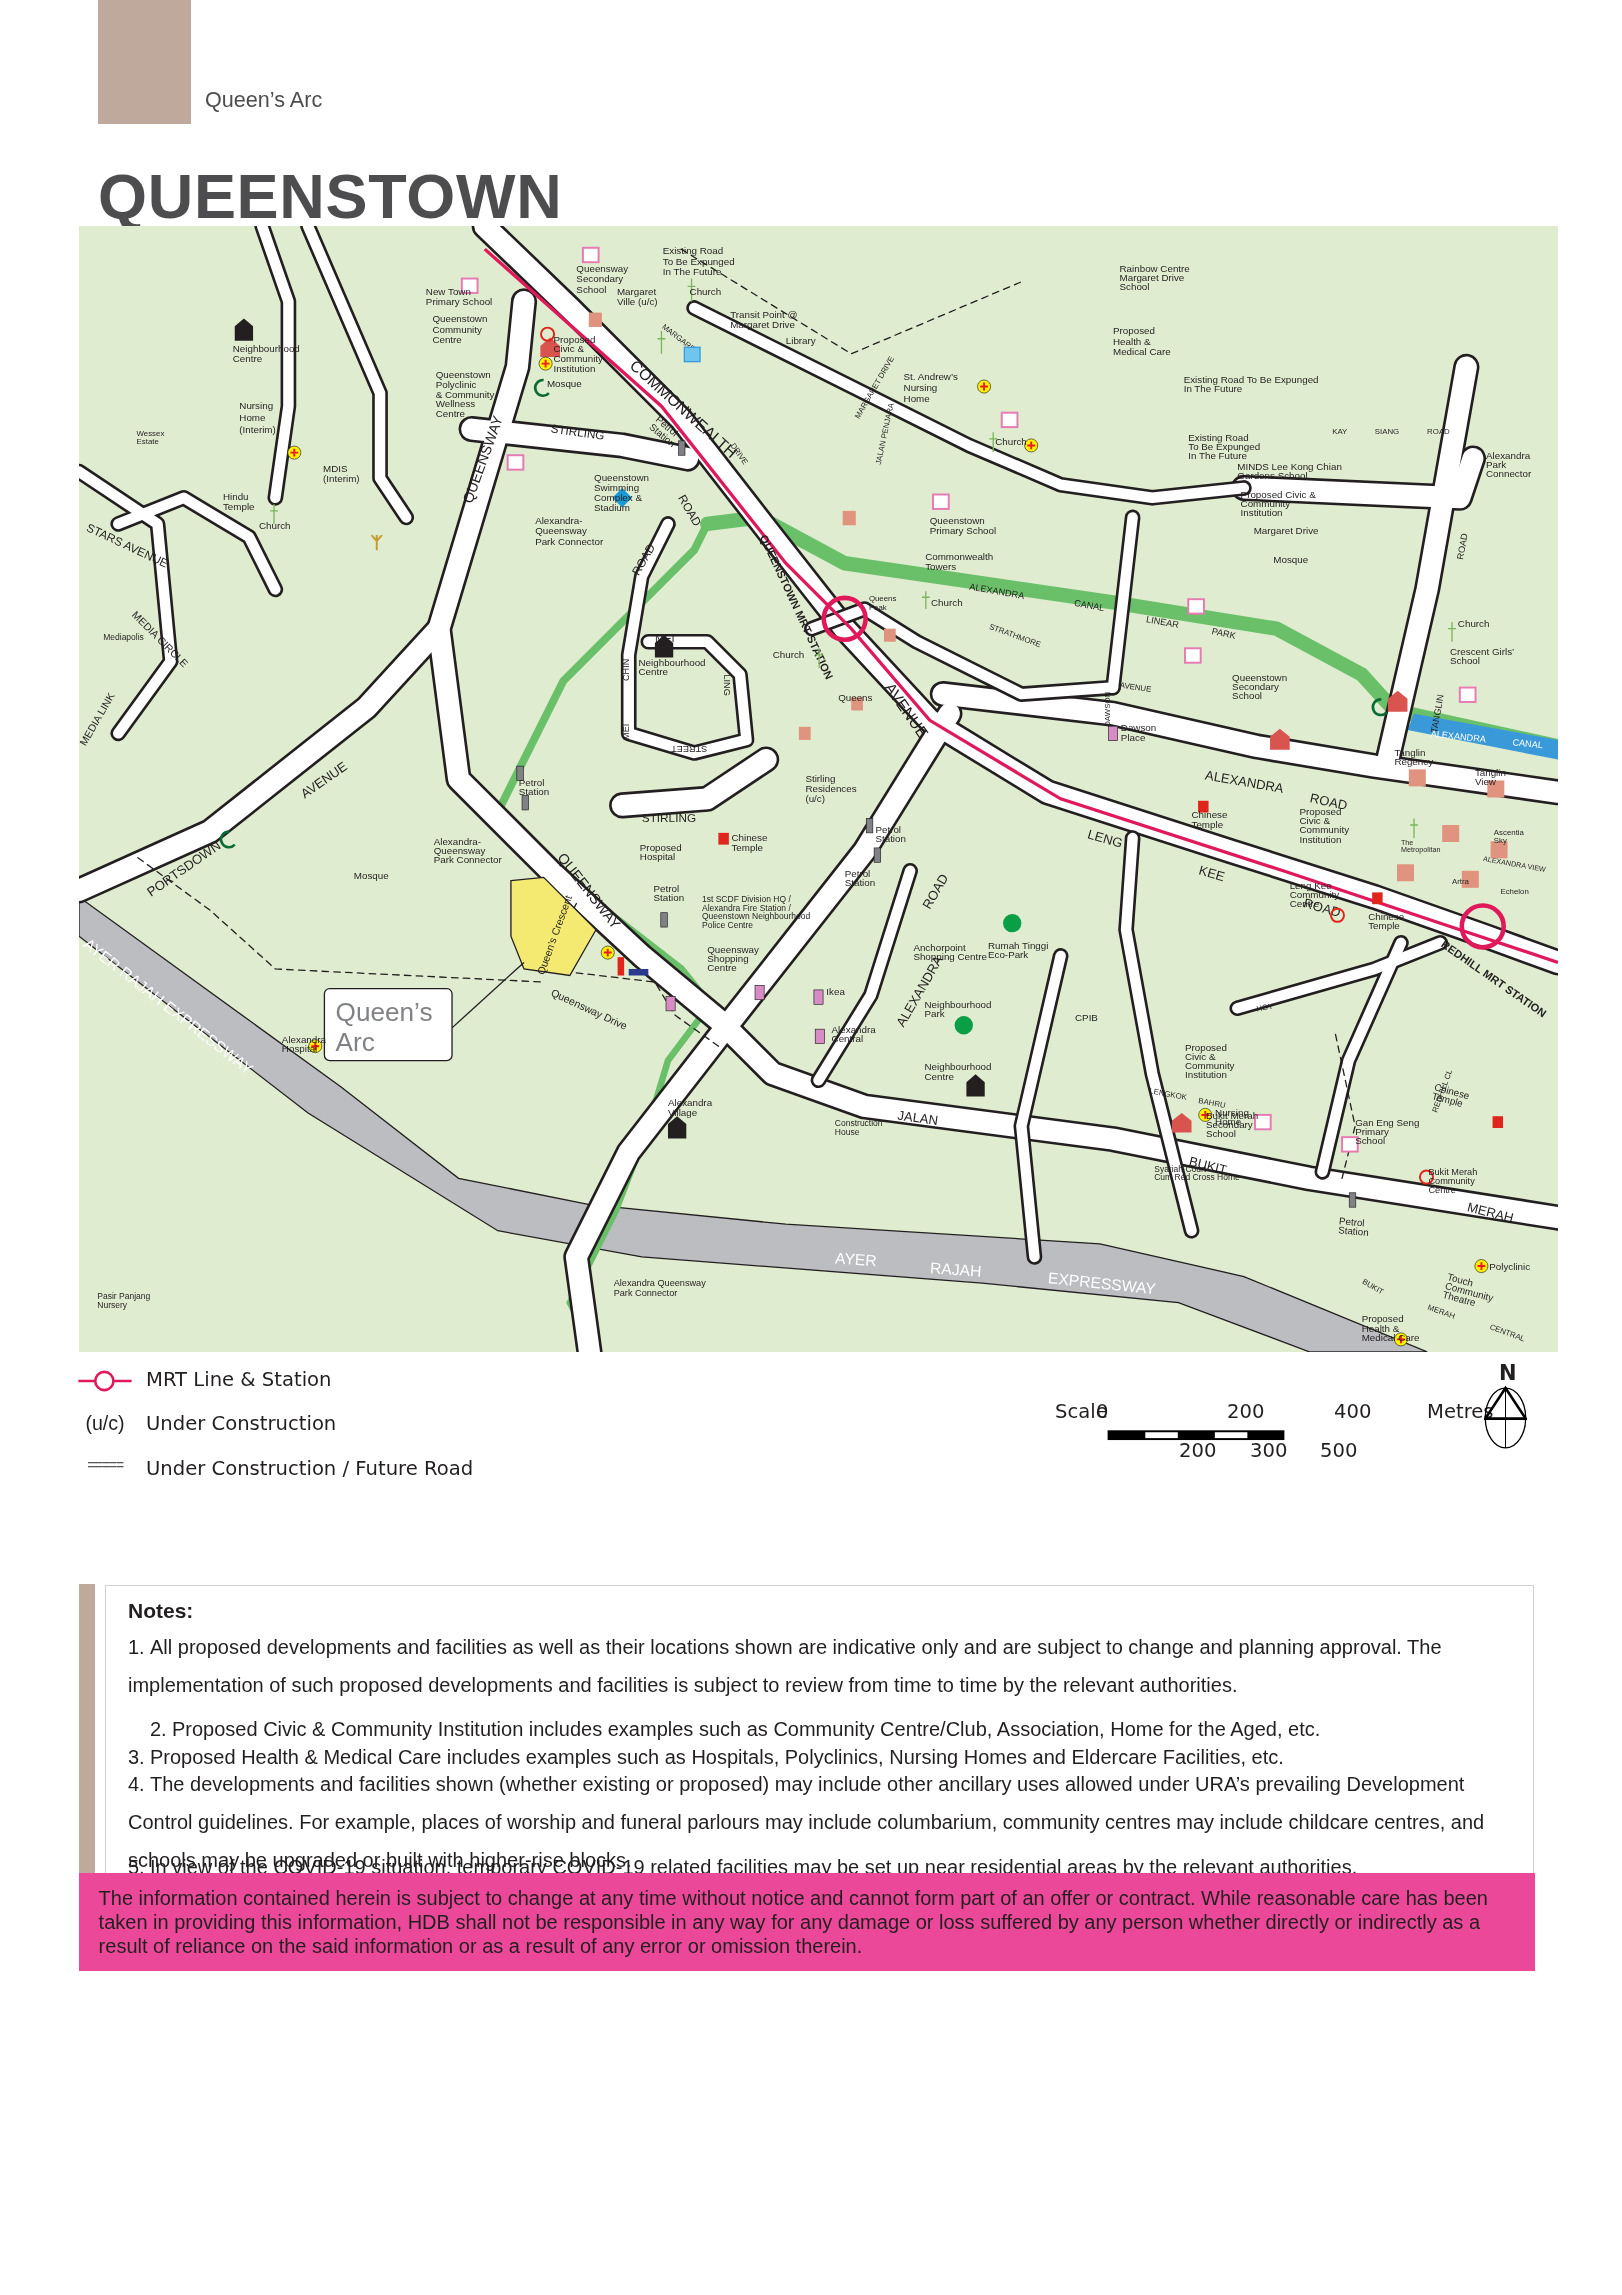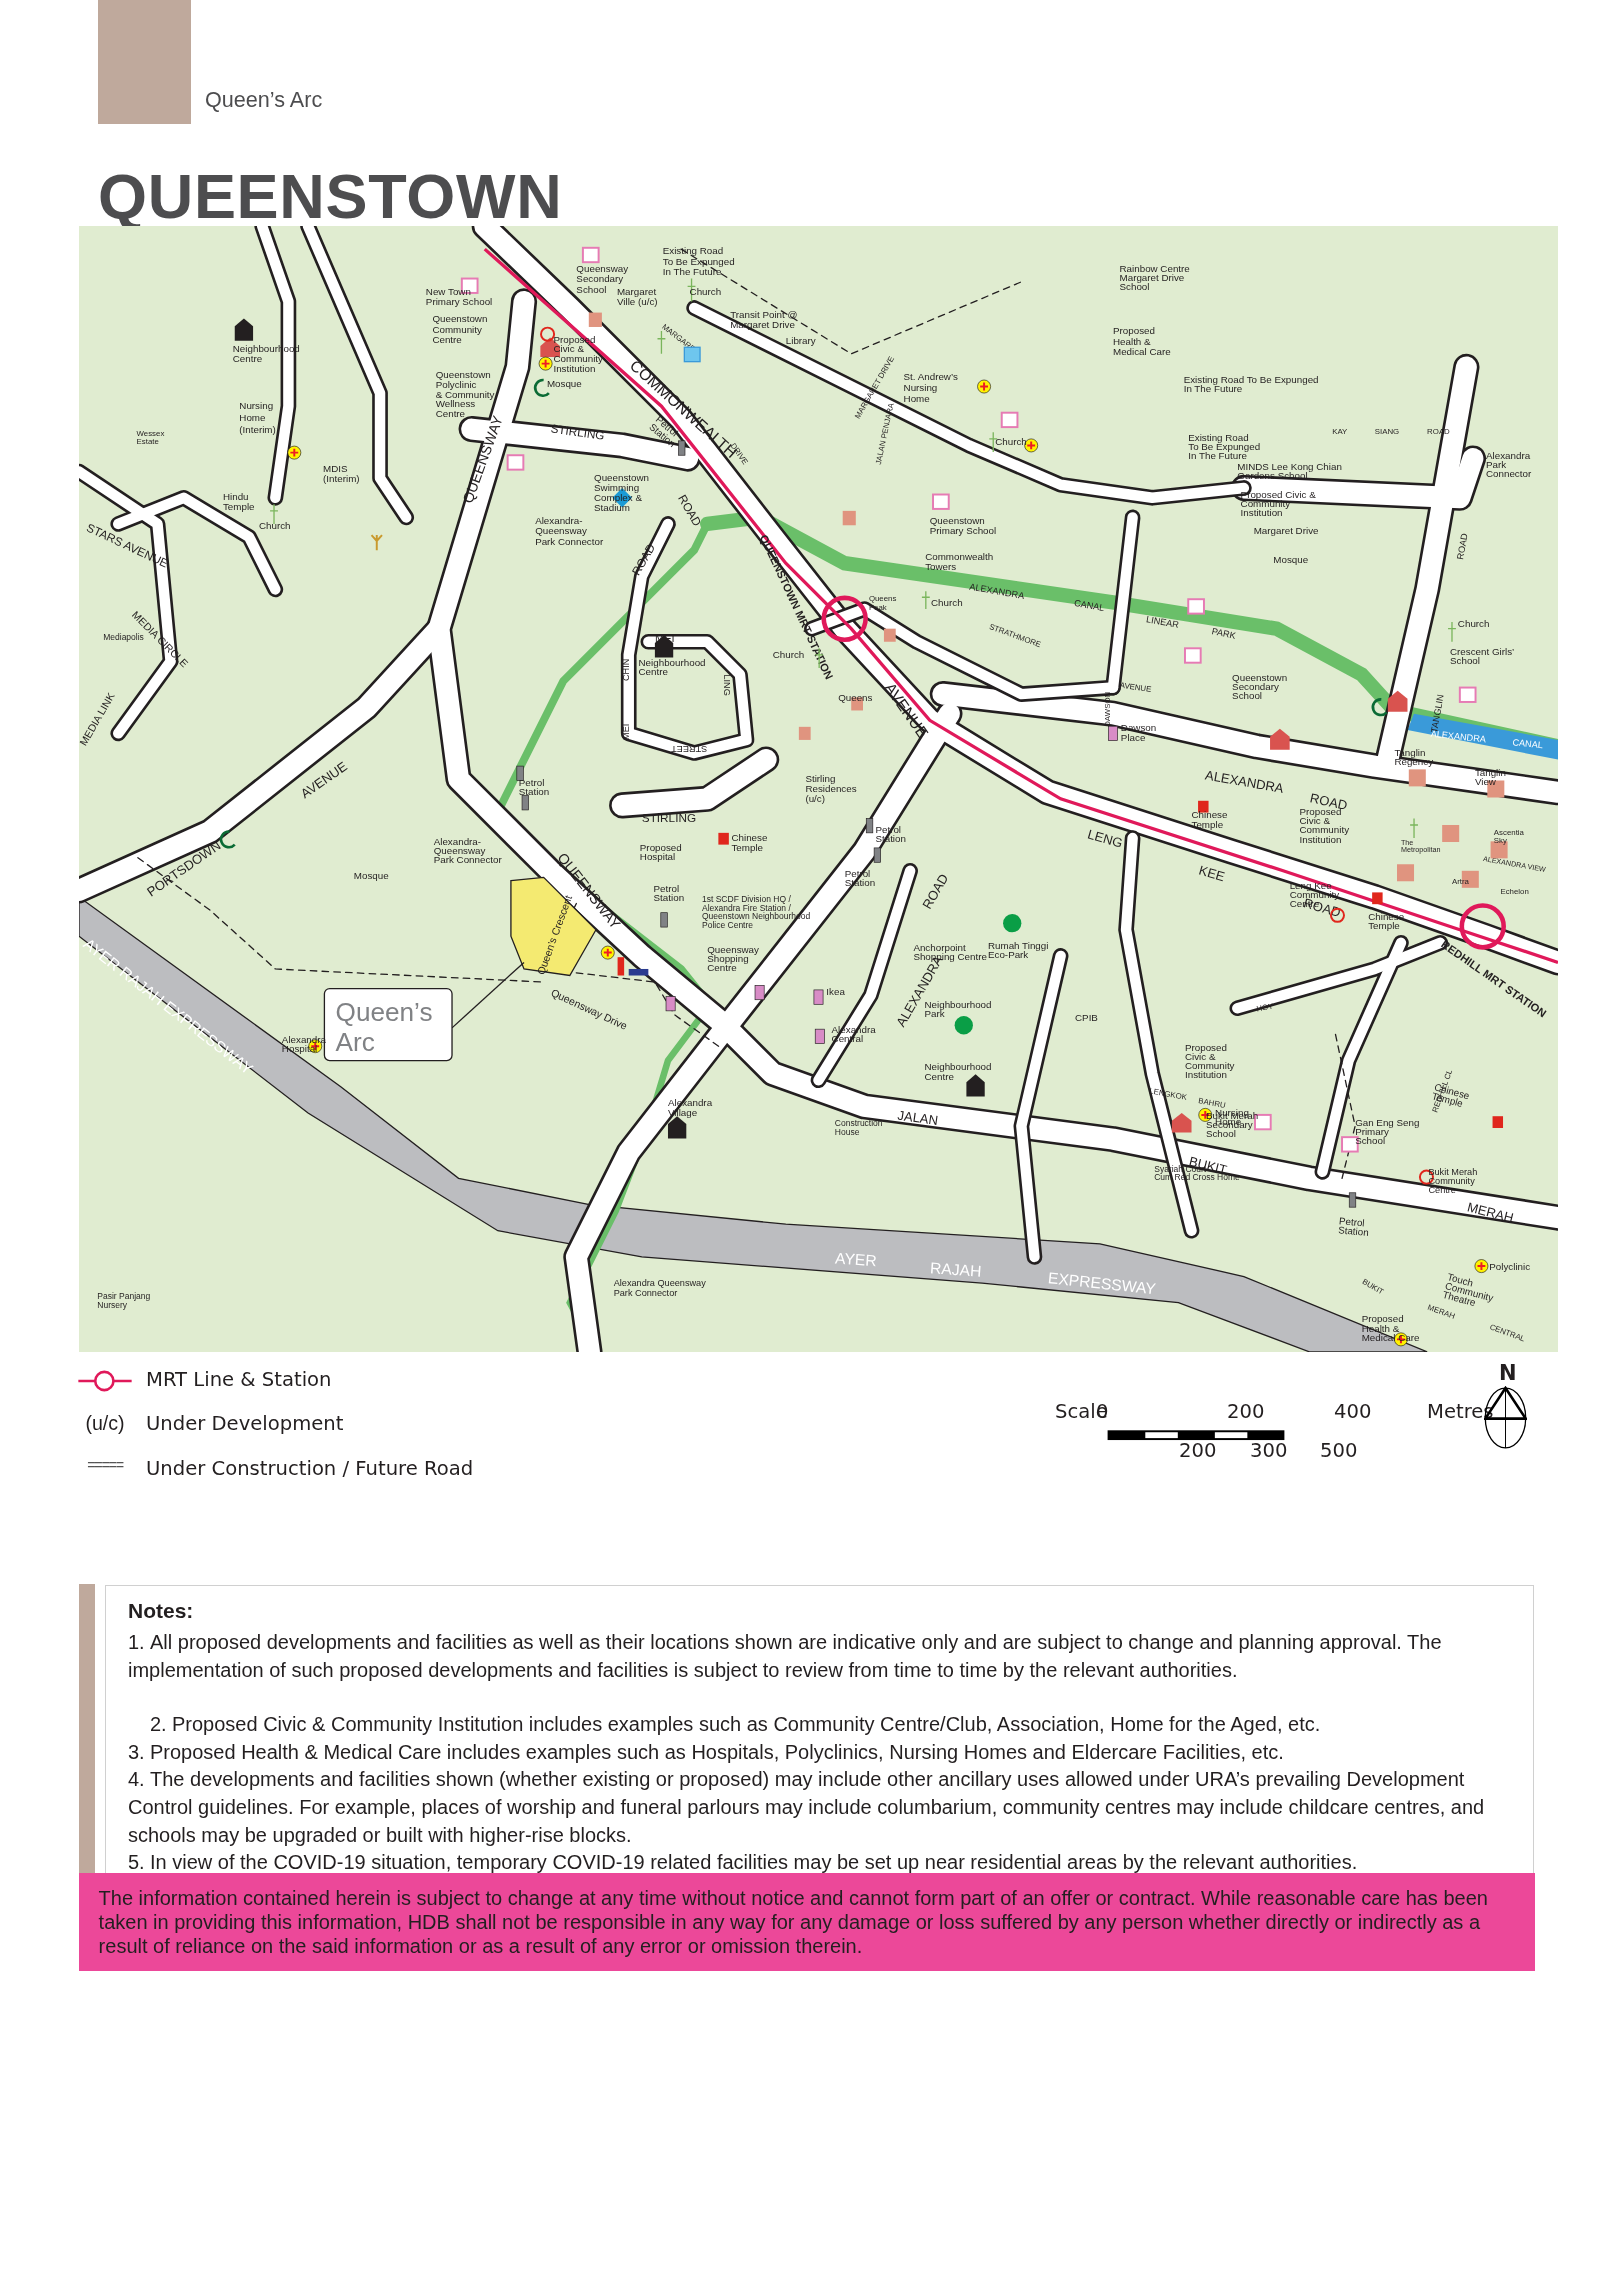--- a/index.html
+++ b/index.html
@@ -14,21 +14,21 @@
   .legend-row { position:absolute; left:0; height:26px; display:flex; align-items:flex-start; white-space:nowrap; }
   .legend-sym { width:56px; display:inline-block; font-size:19.6px; color:#231f20; text-align:center; }
   .legend-text { position:absolute; left:69px; font-size:19.6px; color:#231f20; font-family:"DejaVu Sans", sans-serif; }
   .scale { position:absolute; left:1055px; top:1387px; width:445px; height:79px; }
   .scale span { position:absolute; font-size:19.6px; color:#231f20; font-family:"DejaVu Sans", sans-serif; }
   .compass { position:absolute; left:1484px; top:1361px; width:52px; height:92px; }
   .notes { position:absolute; left:79px; top:1584px; width:1456px; height:308px; }
   .notes-bar { position:absolute; left:0; top:0; width:15.7px; height:308px; background:#bfa99c; }
   .notes-box { position:absolute; left:26px; top:1.3px; width:1427px; height:289px; border:1.3px solid #d0d0d0; background:#fff; }
   .notes-title { position:absolute; left:22px; top:13px; font-size:21px; font-weight:bold;text-align:right; }
-  .note { position:absolute; left:22px; font-size:20px; line-height:28px; width:1387px; }
+  .note { position:absolute; left:22px; font-size:20px; line-height:38px; width:1387px; }
   .note .num { display:inline-block; width:22px; }
   .note .txt { display:inline; }
   .disclaimer { position:absolute; left:79px; top:1873px; width:1456px; height:98px; background:#ec4899; }
   .disclaimer p { margin:0; position:absolute; left:19.6px; top:14.4px; width:1413px; font-size:20px; line-height:23.6px; }
 </style>
 </head>
 <body>
 
 <div class="tab-block"></div>
 <div class="subtitle">Queen’s Arc</div>
@@ -439,21 +439,21 @@
 <div class="legend">
   <div class="legend-row" style="top:0;">
     <svg width="56" height="26" viewBox="0 0 86 40">
         <line x1="2" y1="20" x2="84" y2="20" stroke="#e0195a" stroke-width="4"></line>
         <circle cx="42" cy="20" r="14" fill="#ffffff" stroke="#e0195a" stroke-width="4"></circle>
       </svg>
     <span class="legend-text">MRT Line &amp; Station</span>
   </div>
   <div class="legend-row" style="top:44px;">
     <span class="legend-sym">(u/c)</span>
-    <span class="legend-text">Under Development</span>
+    <span class="legend-text">Under Construction</span>
   </div>
   <div class="legend-row" style="top:89px;">
     <span class="legend-sym" style="font-size:14.4px;letter-spacing:-1.3px;color:#555">=====</span>
     <span class="legend-text">Under Construction / Future Road</span>
   </div>
 </div>
 
 <div class="scale">
   <span style="left:0;top:13px;">Scale</span>
   <span style="left:41px;top:13px;">0</span>

